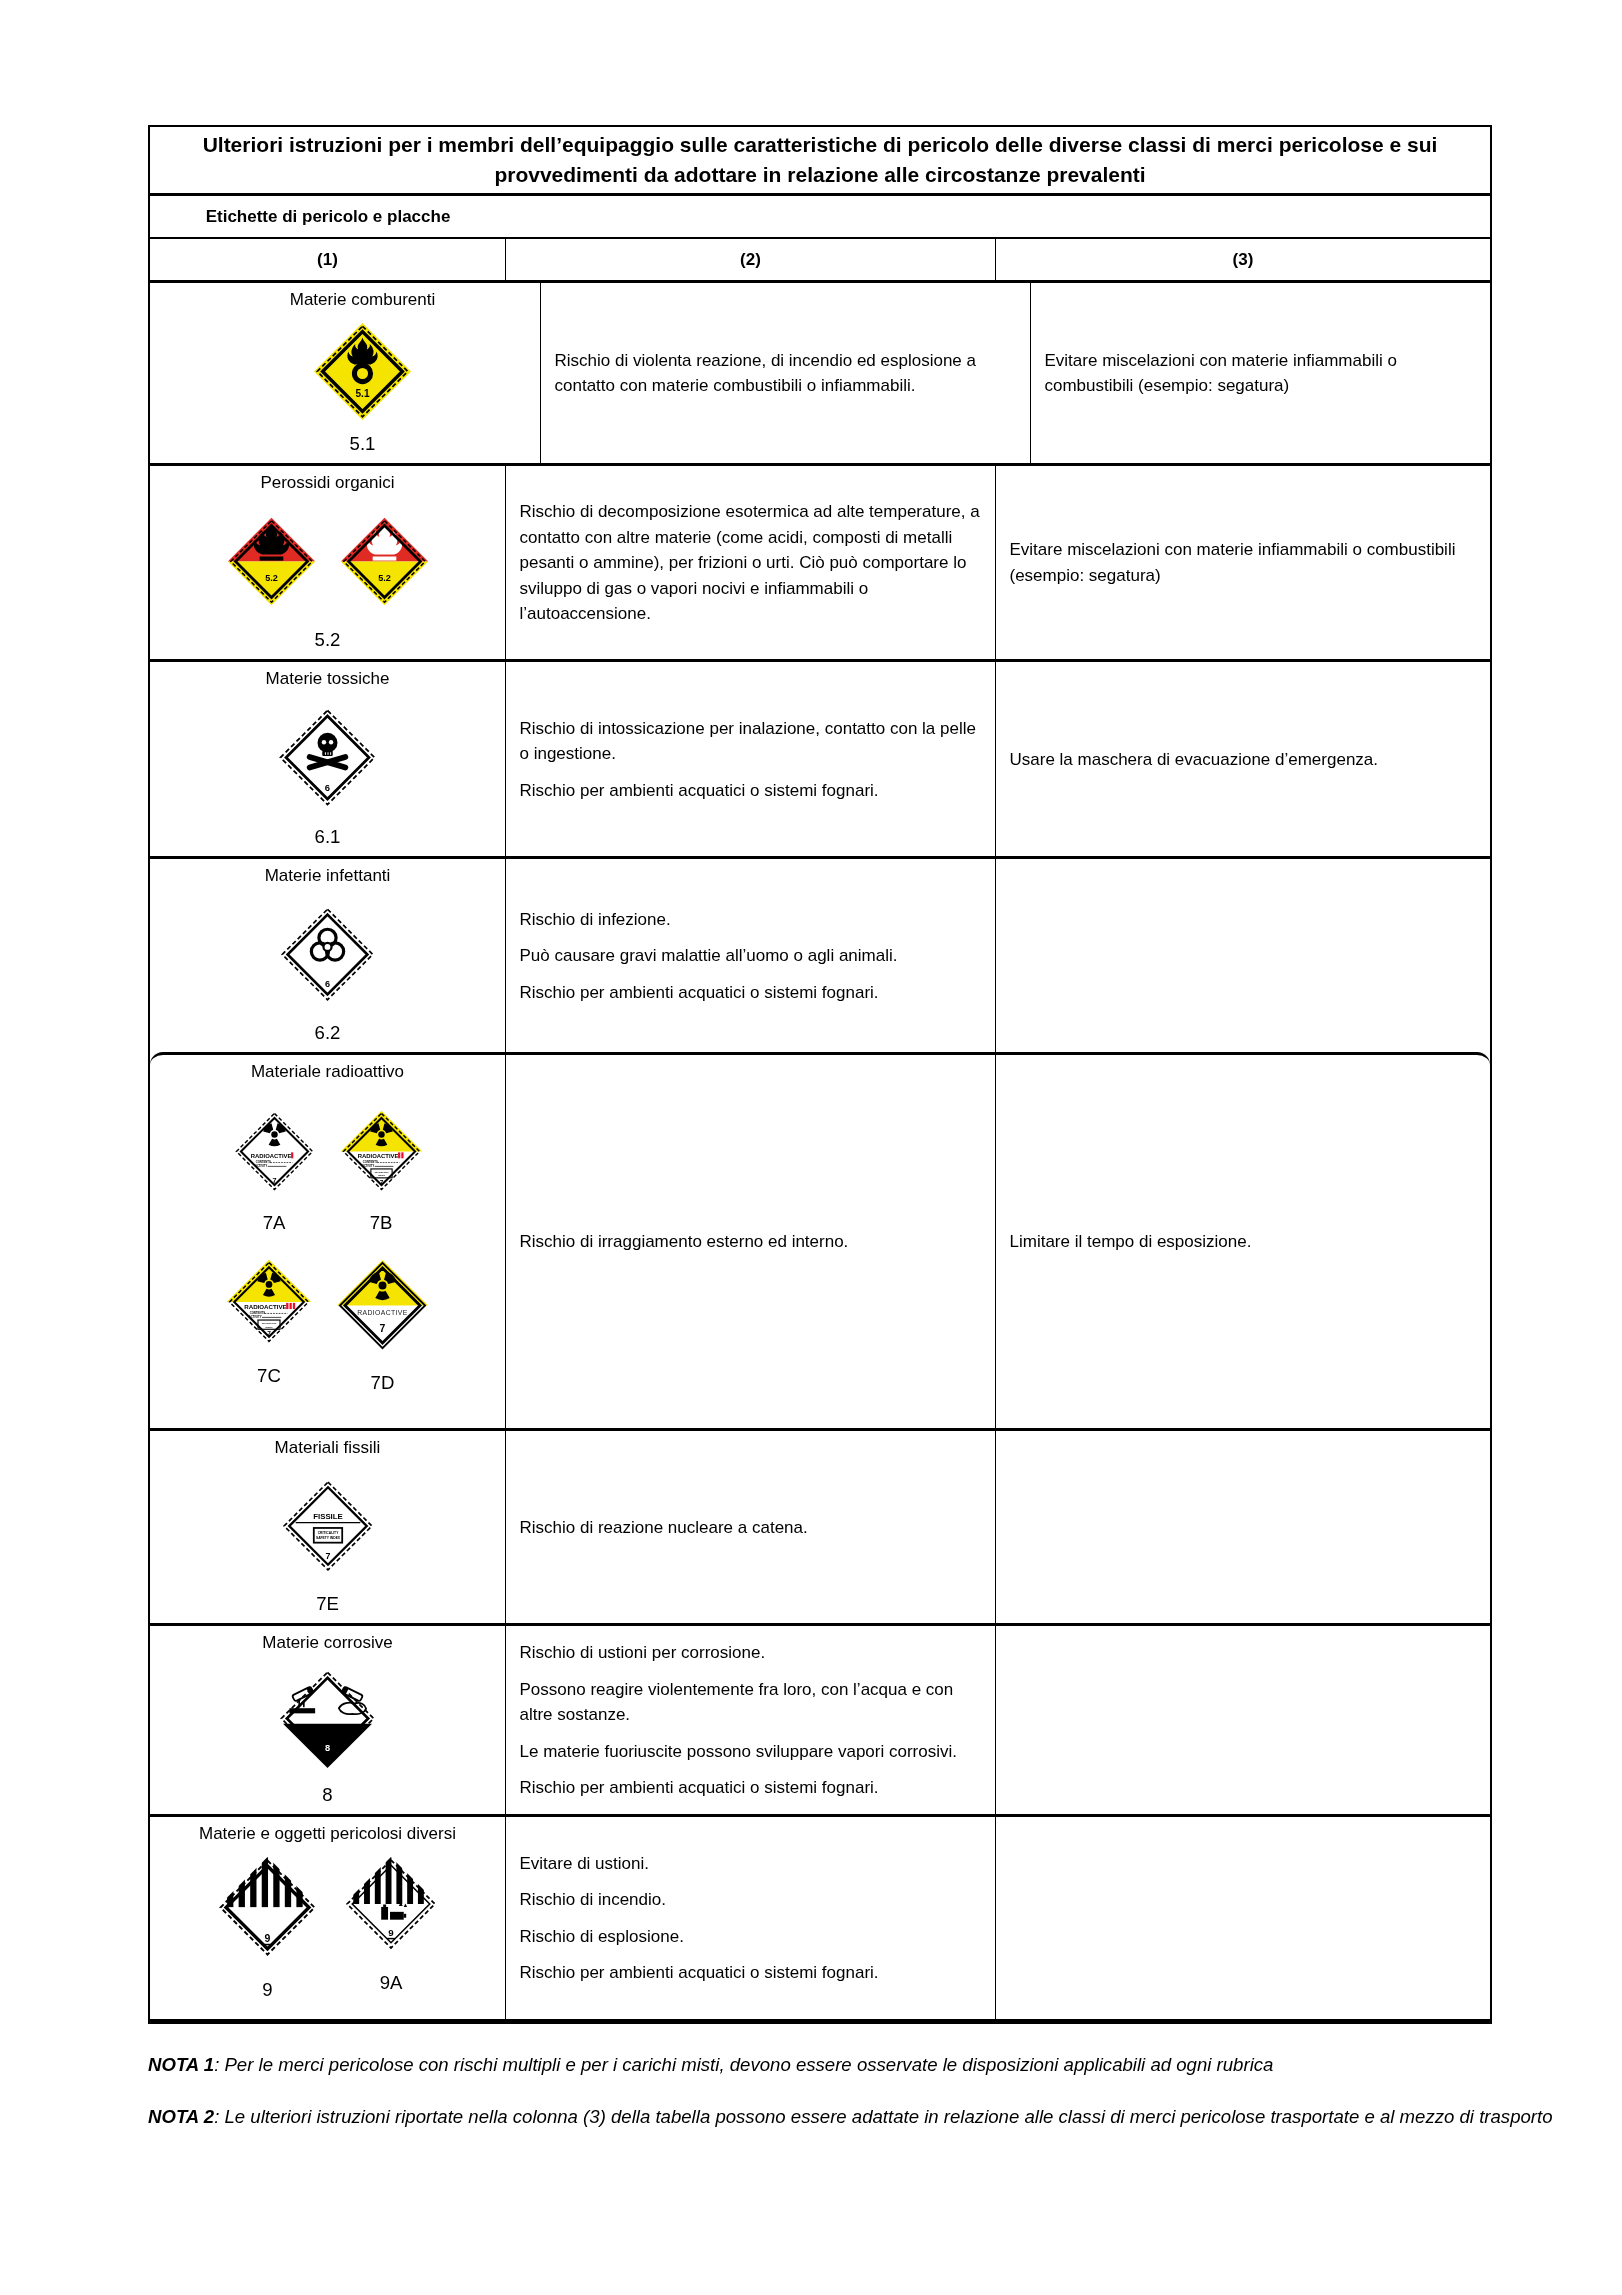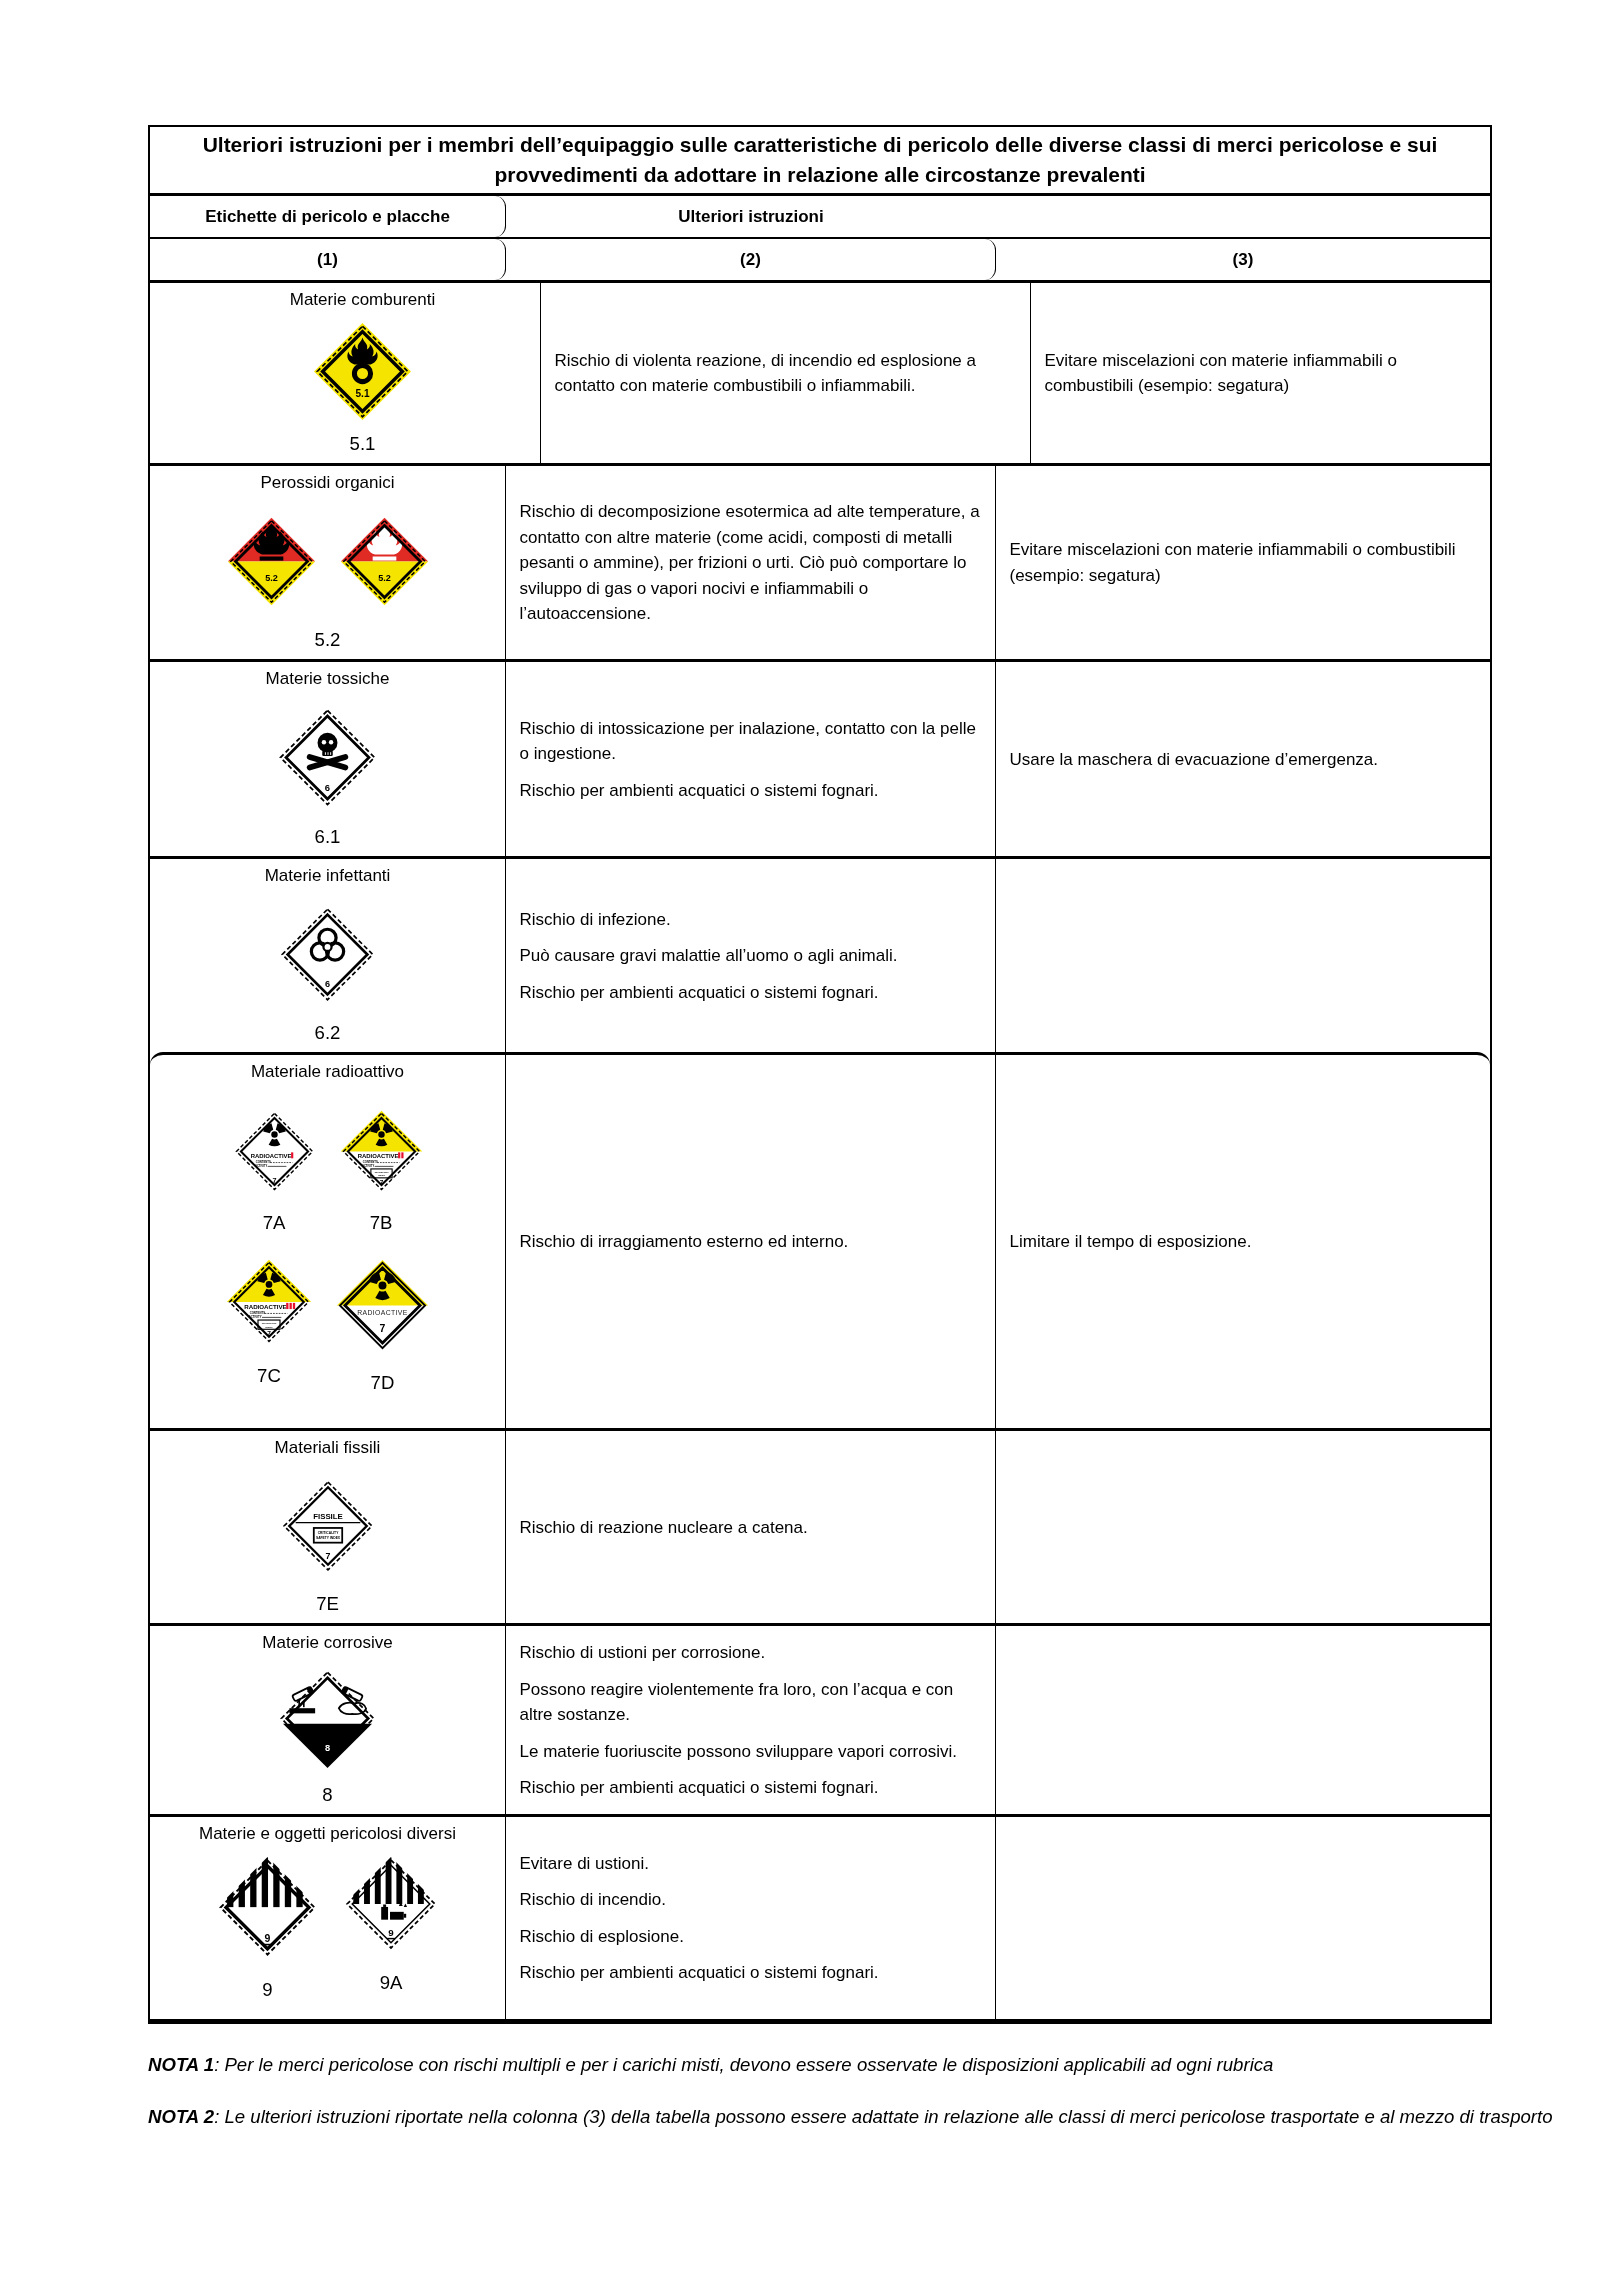--- a/index.html
+++ b/index.html
@@ -12,21 +12,21 @@
   .title-row{
     min-height:64px;display:flex;align-items:center;justify-content:center;
     text-align:center;font-weight:bold;font-size:21px;line-height:1.42;
     padding:3.4px 22px;box-sizing:border-box;border-radius:15px;
   }
   .grid{display:grid;grid-template-columns:356px 490px auto;}
   .hdr-row{border-top:3.4px solid #000;}
   .num-row{border-top:2.5px solid #000;}
   .hdr-cell,.num-cell{
     height:41px;display:flex;align-items:center;justify-content:center;
-    font-weight:bold;font-size:17px;border-right:1.7px solid #000;box-sizing:border-box;border-radius:11px;
+    font-weight:bold;font-size:17px;border-right:1.7px solid #000;box-sizing:border-box;
   }
   .hdr-cell:last-child,.num-cell:last-child,.c:last-child{border-right:none;}
   .trow{border-top:3.4px solid #000;}
   .c{border-right:1.7px solid #000;box-sizing:border-box;overflow:hidden;}
   .c1{display:flex;flex-direction:column;align-items:center;justify-content:space-between;
       padding:6.8px 3.4px 8.5px;text-align:center;}
   .row-name{font-size:17px;line-height:1.2;}
   .placards{flex:1;width:100%;display:flex;flex-direction:column;align-items:center;
             justify-content:space-evenly;padding:1.7px 0;}
   .pgroup{display:flex;flex-direction:row;align-items:flex-start;justify-content:center;gap:22px;}
@@ -50,21 +50,20 @@
 </head>
 <body>
 
 <div class="sheet">
   <div class="tbl">
 
     <div class="title-row">Ulteriori istruzioni per i membri dell’equipaggio sulle caratteristiche di pericolo delle diverse classi di merci pericolose e sui provvedimenti da adottare in relazione alle circostanze prevalenti</div>
 
     <div class="grid hdr-row">
       <div class="hdr-cell">Etichette di pericolo e placche</div>
-      <div class="hdr-cell">Ulteriori istruzioni</div>
     </div>
 
     <div class="grid num-row">
       <div class="num-cell">(1)</div>
       <div class="num-cell">(2)</div>
       <div class="num-cell">(3)</div>
     </div>
 
     <div class="grid trow r0">
       <div class="c c1">

